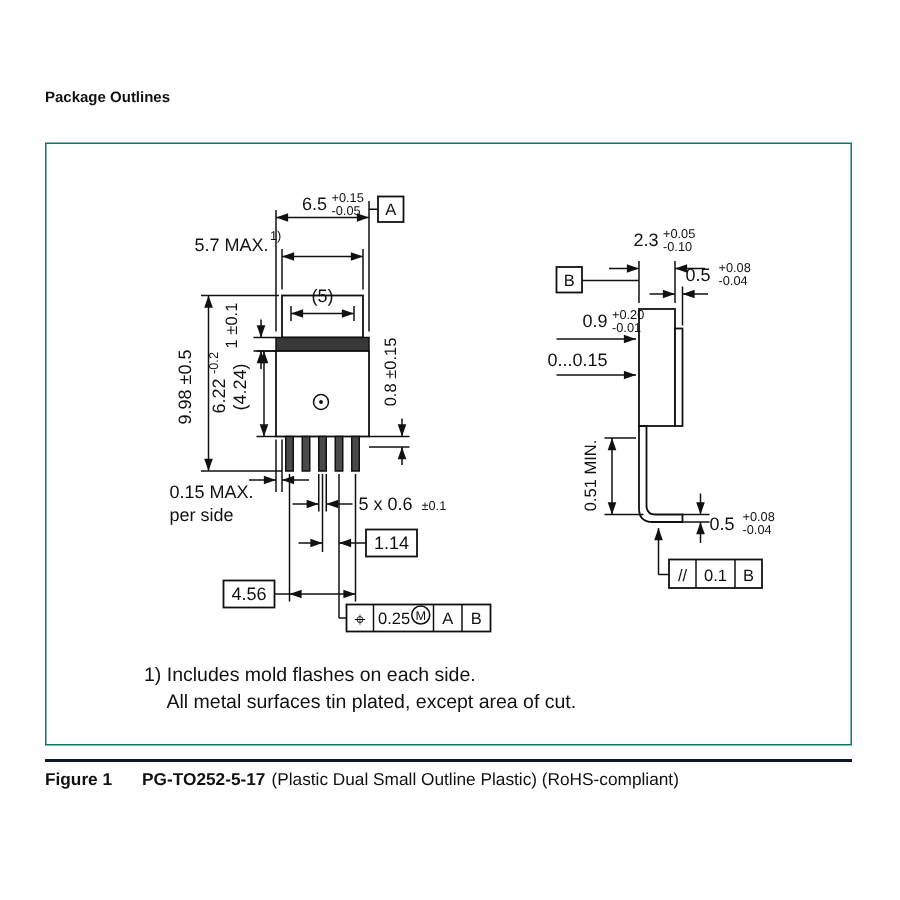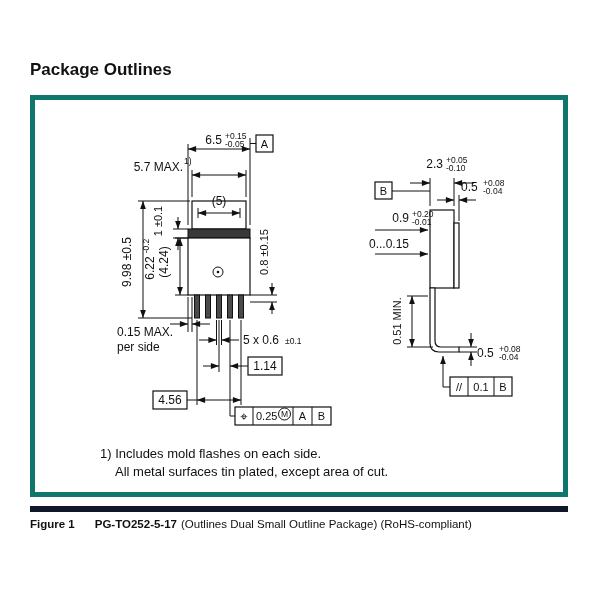--- a/index.html
+++ b/index.html
@@ -1,30 +1,30 @@
 <!DOCTYPE html>
 <html><head>
 <meta charset="utf-8">
 <style>
   html,body{margin:0;padding:0}
   body{width:600px;height:600px;background:#fff;position:relative;
        font-family:"Liberation Sans",sans-serif;color:#111;overflow:hidden}
-  .title{position:absolute;left:30px;top:60px;font-size:17px;font-weight:bold;margin:0}
+  .title{position:absolute;left:30px;top:60px;font-size:10px;font-weight:bold;margin:0}
   .frame{position:absolute;left:30px;top:95px;width:538px;height:402px;
-         border:5px solid #0f766e;box-sizing:border-box;background:#fff}
+         border:1px solid #0f766e;box-sizing:border-box;background:#fff}
   svg{display:block}
   svg text{font-family:"Liberation Sans",sans-serif;fill:#111;font-size:12px}
   .s8{font-size:8.5px}.s11{font-size:11px}.s13{font-size:13px}
   .mid{text-anchor:middle}.end{text-anchor:end}
   line{stroke:#111;stroke-width:1}
   .fw{fill:#fff;stroke:#111;stroke-width:1.2}
   .ol{fill:none;stroke:#111;stroke-width:1}
   .band{fill:#383838;stroke:#111;stroke-width:1}
   .dk{fill:#4a4a4a;stroke:#111;stroke-width:1}
-  .caption{position:absolute;left:30px;top:506px;width:538px;border-top:6px solid #0f172a;
+  .caption{position:absolute;left:30px;top:506px;width:538px;border-top:2px solid #0f172a;
            padding-top:6px;font-size:11.5px;display:flex;align-items:baseline}
   .cap-label{font-weight:bold;margin-right:20px}
   .cap-pkg{font-weight:bold;margin-right:4px}
 </style>
 </head>
 <body>
 
 <h1 class="title">Package Outlines</h1>
 
 <div class="frame">
@@ -239,14 +239,14 @@
   <g>
     <text class="s13" x="65" y="358">1) Includes mold flashes on each side.</text>
     <text class="s13" x="80" y="376">All metal surfaces tin plated, except area of cut.</text>
   </g>
 </svg>
 </div>
 
 <div class="caption">
   <span class="cap-label">Figure 1</span>
   <span class="cap-pkg">PG-TO252-5-17</span>
-  <span class="cap-rest">(Outlines Dual Small Outline Package) (RoHS-compliant)</span>
+  <span class="cap-rest">(Plastic Dual Small Outline Plastic) (RoHS-compliant)</span>
 </div>
 
 </body></html>

